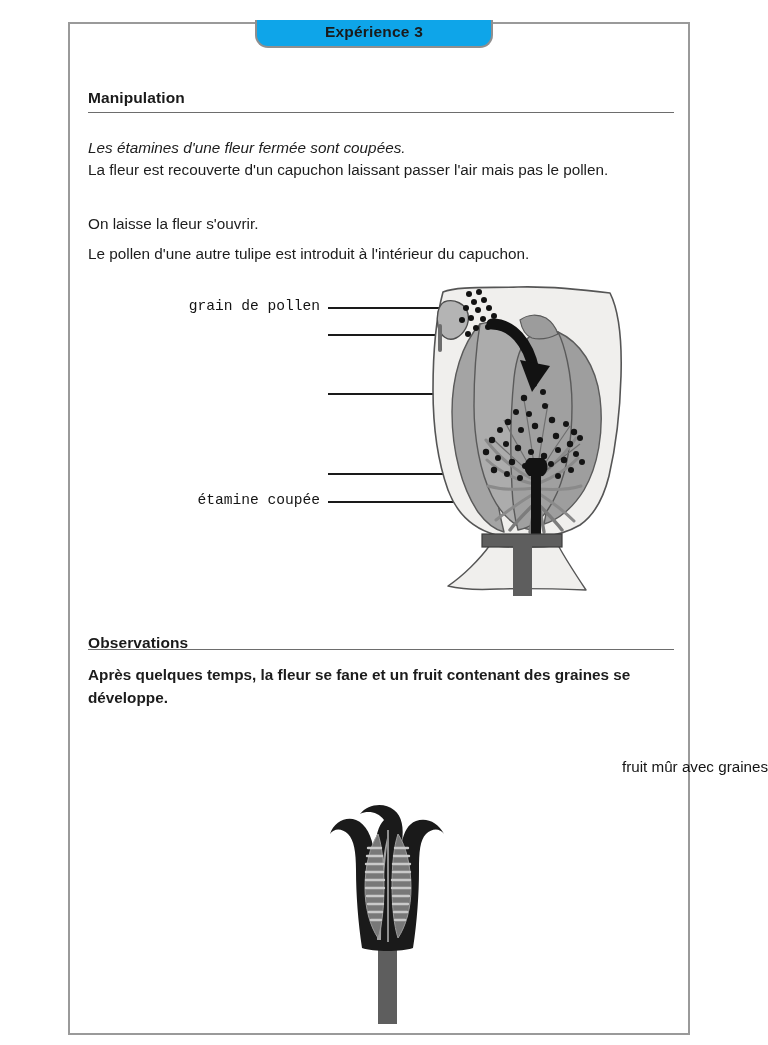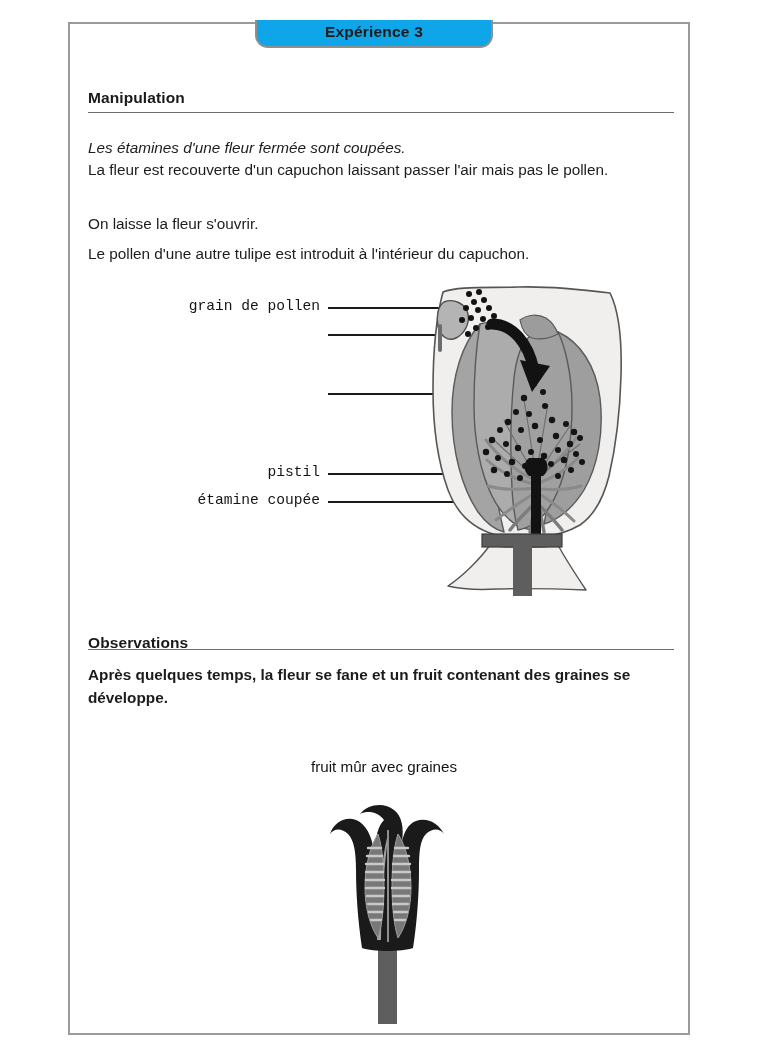--- a/index.html
+++ b/index.html
@@ -115,21 +115,21 @@
     left: 0; top: 0;
     width: 586px;
     height: 325px;
   }
 
   
   #fruit-caption {
     position: absolute;
     left: 0; right: 0;
     top: 758px;
-    text-align: center;
+    text-align: right;
     font-size: 15.2px;
     color: #141414;
   }
   #diagram-fruit {
     position: absolute;
     left: 318px;
     top: 790px;
     width: 140px;
     height: 236px;
   }
@@ -157,21 +157,20 @@
 
 <div id="diagram-capuchon">
 
   <div class="leader-label" style="left:0; top:18px; width:232px;">grain de pollen</div>
   <div class="leader-line" style="left:240px; top:27px; width:140px;"></div>
 
   <div class="leader-line" style="left:240px; top:54px; width:125px;"></div>
 
   <div class="leader-line" style="left:240px; top:113px; width:115px;"></div>
 
-  <div class="leader-label" style="left:0; top:184px; width:232px;">pistil</div>
   <div class="leader-line" style="left:240px; top:193px; width:182px;"></div>
 
   <div class="leader-label" style="left:0; top:212px; width:232px;">étamine coupée</div>
   <div class="leader-line" style="left:240px; top:221px; width:160px;"></div>
 
   <svg id="diagram-svg" viewBox="0 0 586 325">
 
     <path d="M355 12 C 370 6, 400 8, 430 7 C 462 6, 498 10, 522 13
              C 531 31, 534 62, 533 96 C 532 132, 528 166, 521 196
              C 515 220, 505 236, 492 245

